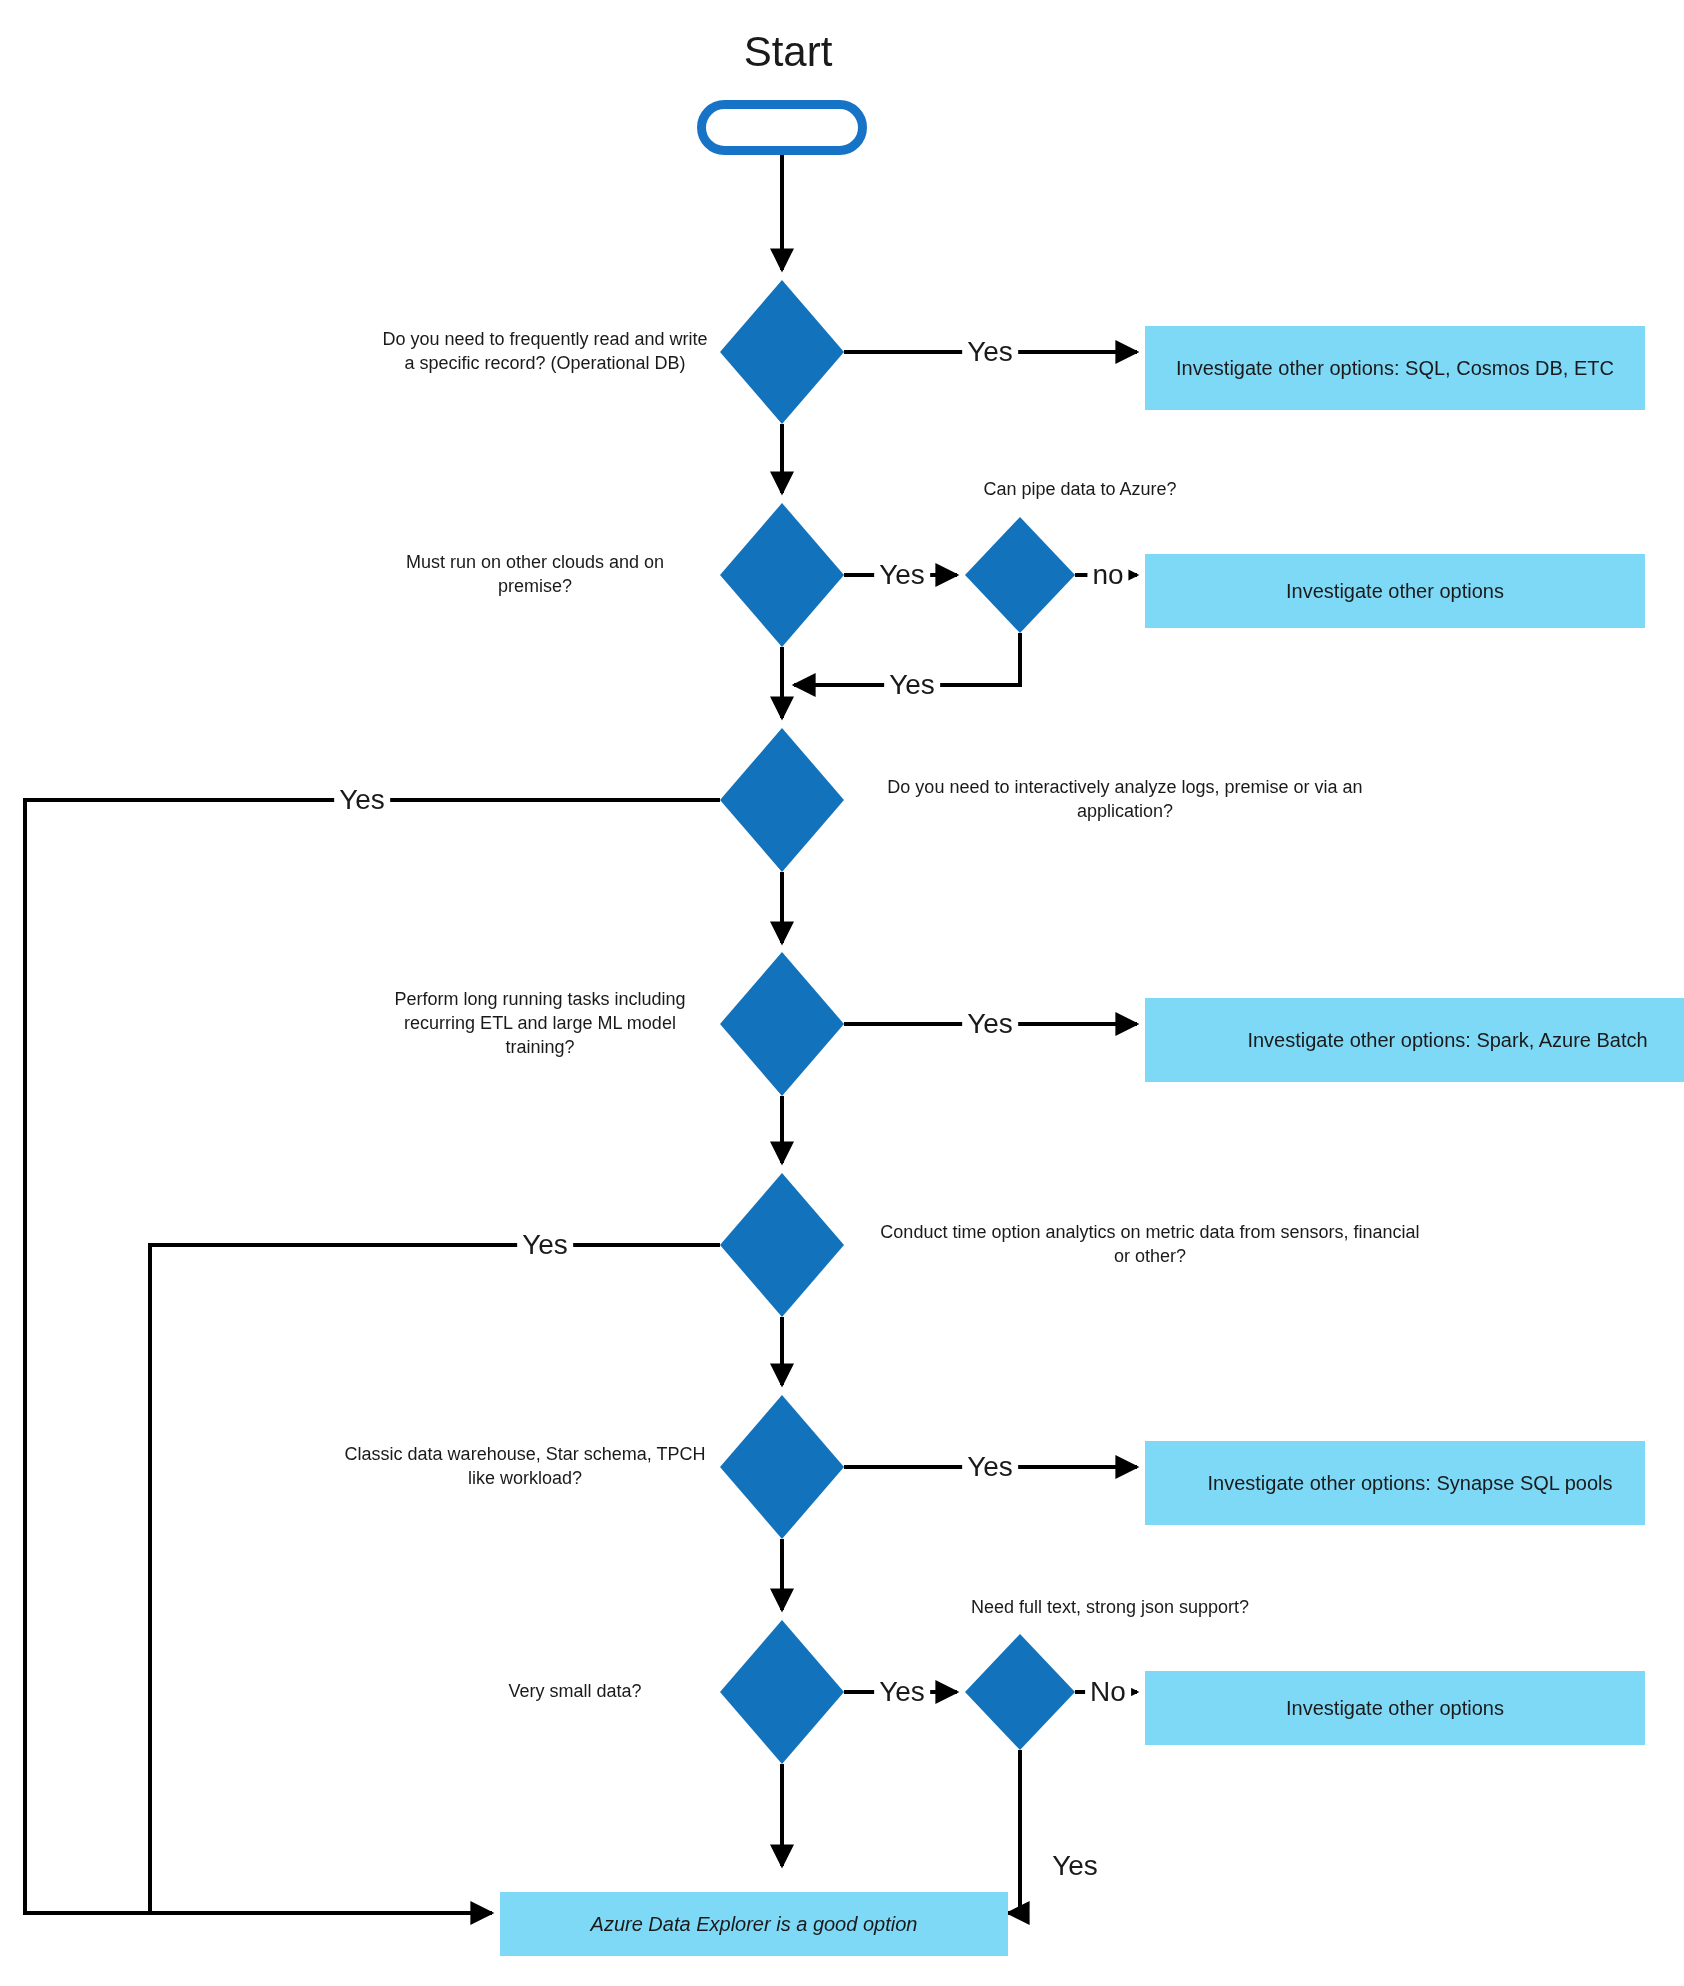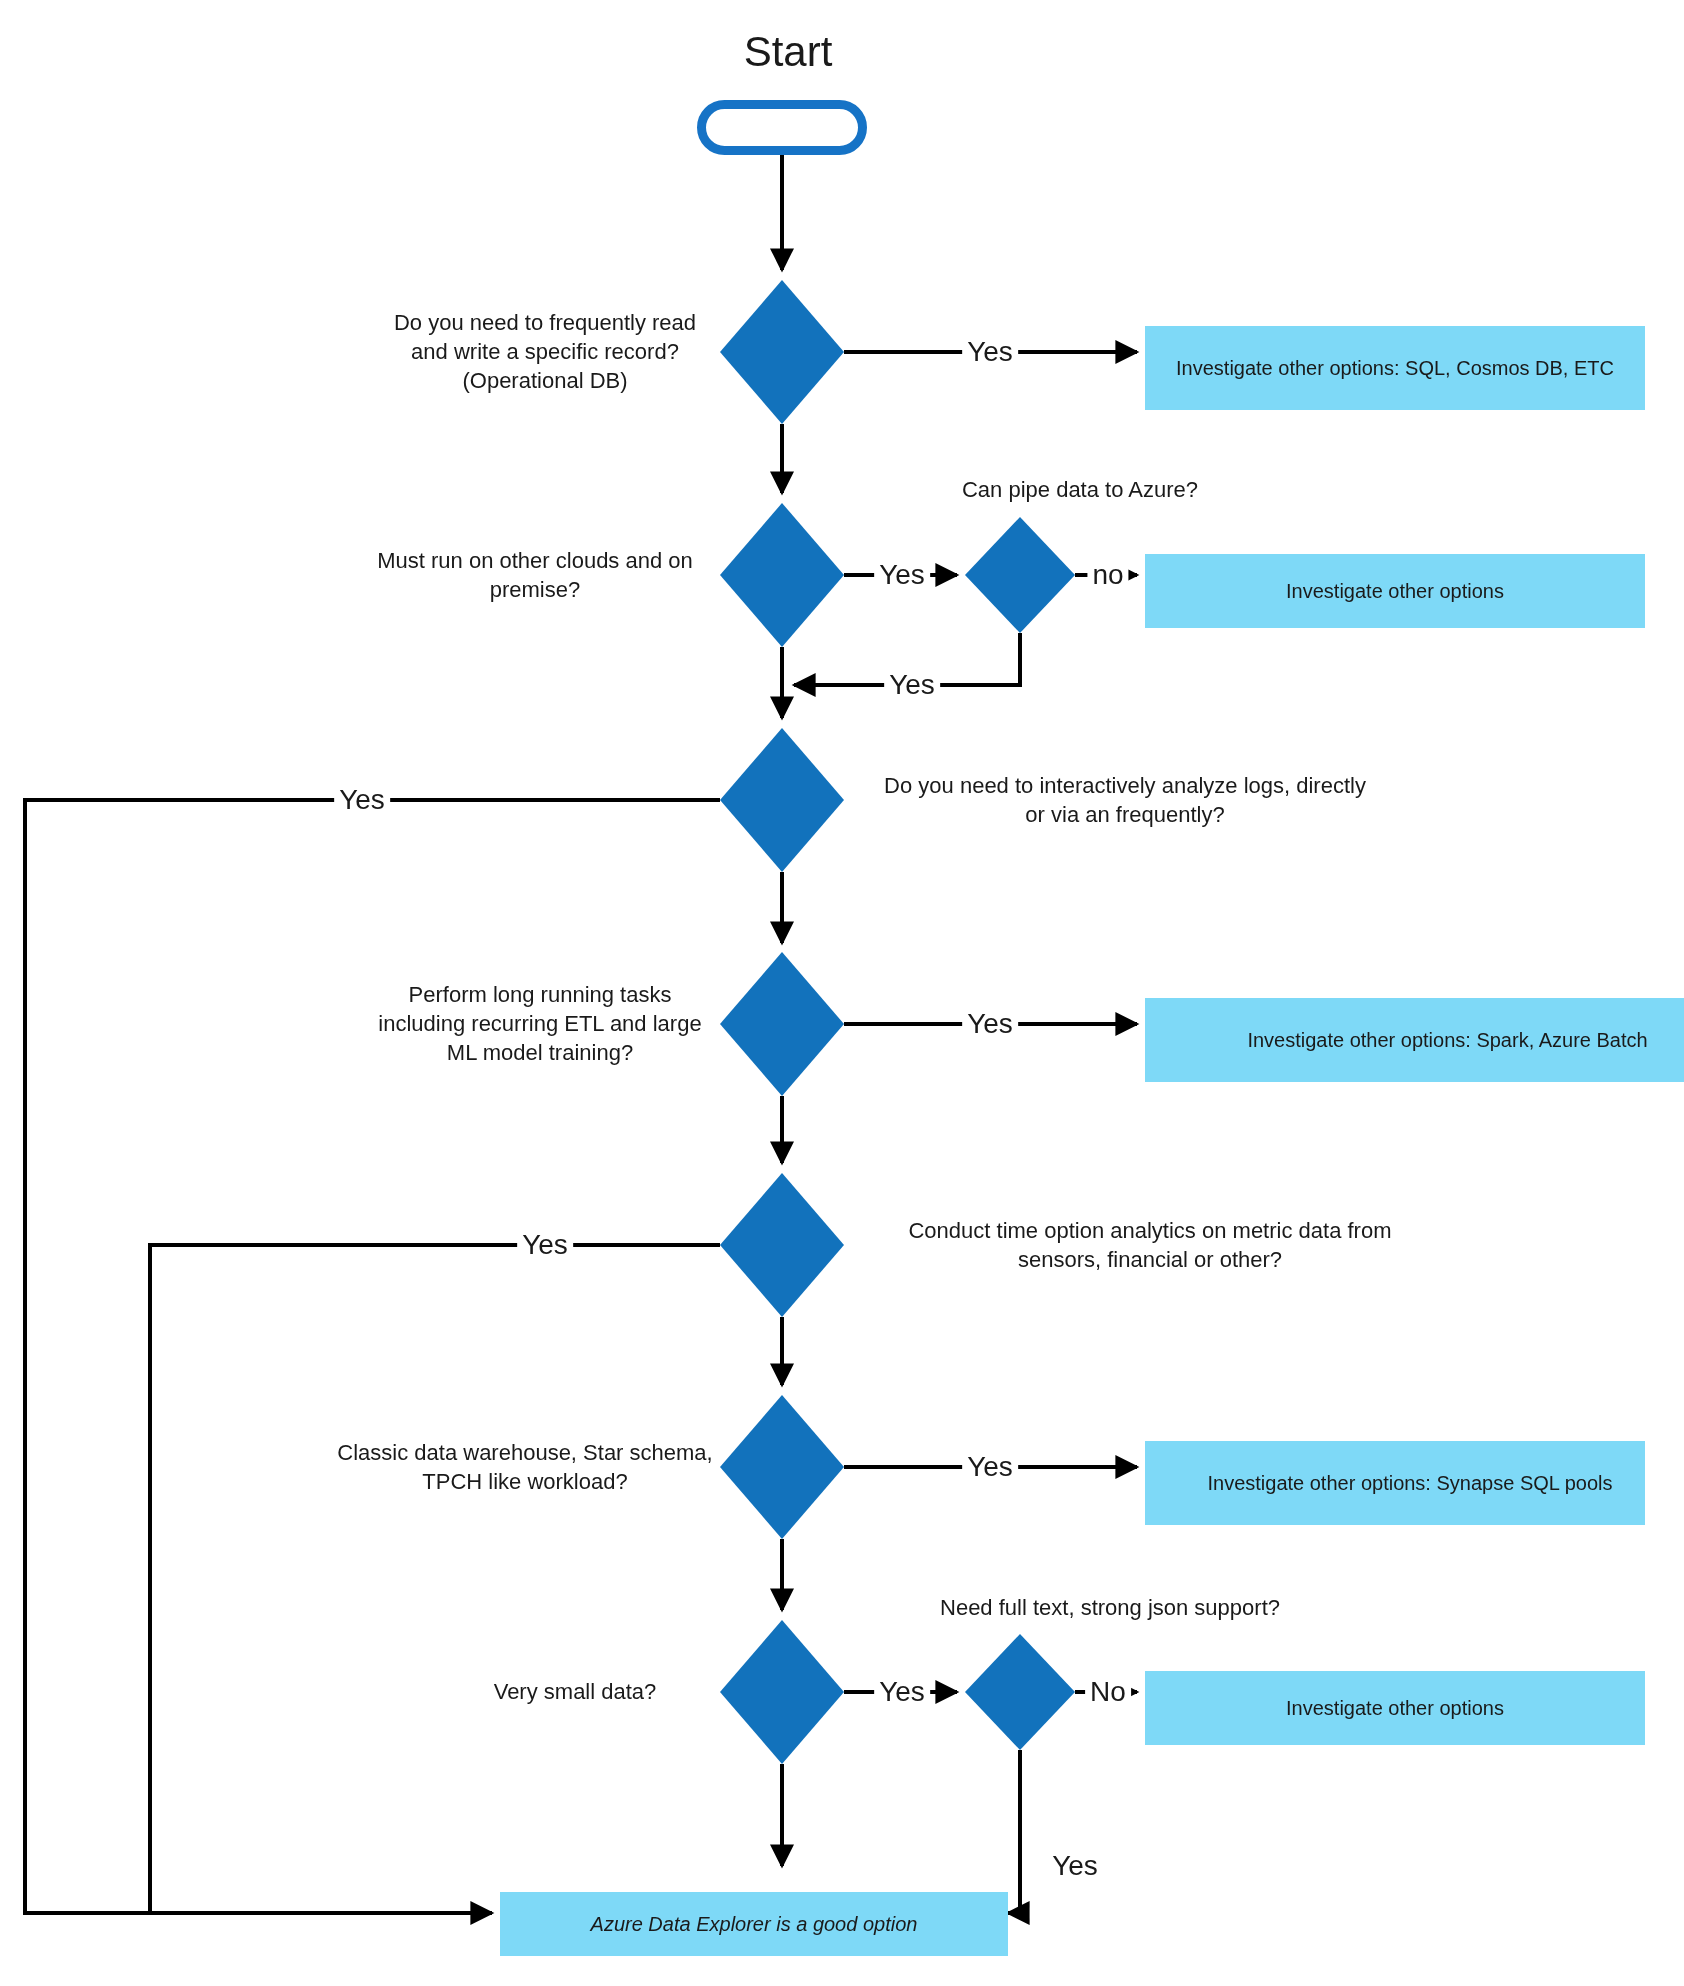--- a/index.html
+++ b/index.html
@@ -21,21 +21,21 @@
   .start-label{
     position:absolute;transform:translate(-50%,-50%);
     font-size:42px;font-weight:400;white-space:nowrap;
   }
   .start-pill{
     position:absolute;border:9px solid var(--pill-border);
     border-radius:34px;background:#ffffff;box-sizing:border-box;
   }
   .question{
     position:absolute;transform:translate(-50%,-50%);
-    font-size:22px;line-height:1.32;text-align:center;
+    font-size:18px;line-height:1.32;text-align:center;
   }
   .outcome{
     position:absolute;background:var(--box-fill);
     display:flex;align-items:center;justify-content:center;
     font-size:20px;line-height:1.3;text-align:center;padding:4px 14px;
     box-sizing:border-box;
     margin-top:16px;
   }
   .edge-label{
     position:absolute;transform:translate(-50%,-50%);
@@ -103,21 +103,21 @@
     <polygon class="diamond" points="965,575 1020,517 1075,575 1020,633"></polygon>
     <polygon class="diamond" points="965,1692 1020,1634 1075,1692 1020,1750"></polygon>
   </svg>
 
   <div class="start-label" style="left:782px;top:52px;margin-left:6px;">Start</div>
   <div class="start-pill" style="left:697px;top:100px;width:170px;height:55px;"></div>
 
   <div class="question" style="left:545px;top:352px;width:335px;">Do you need to frequently read and write a specific record? (Operational DB)</div>
   <div class="question" style="left:535px;top:575px;width:335px;">Must run on other clouds and on premise?</div>
   <div class="question" style="left:1080px;top:490px;width:420px;">Can pipe data to Azure?</div>
-  <div class="question" style="left:1125px;top:800px;width:490px;">Do you need to interactively analyze logs, directly or via an frequently?</div>
+  <div class="question" style="left:1125px;top:800px;width:490px;">Do you need to interactively analyze logs, premise or via an application?</div>
   <div class="question" style="left:540px;top:1024px;width:330px;">Perform long running tasks including recurring ETL and large ML model training?</div>
   <div class="question" style="left:1150px;top:1245px;width:555px;">Conduct time option analytics on metric data from sensors, financial or other?</div>
   <div class="question" style="left:525px;top:1467px;width:390px;">Classic data warehouse, Star schema, TPCH like workload?</div>
   <div class="question" style="left:575px;top:1692px;width:280px;">Very small data?</div>
   <div class="question" style="left:1110px;top:1608px;width:490px;">Need full text, strong json support?</div>
 
   <div class="outcome" style="left:1145px;top:310px;width:500px;height:84px;">Investigate other options: SQL, Cosmos DB, ETC</div>
   <div class="outcome" style="left:1145px;top:538px;width:500px;height:74px;">Investigate other options</div>
   <div class="outcome" style="left:1145px;top:982px;width:605px;height:84px;">Investigate other options: Spark, Azure Batch</div>
   <div class="outcome" style="left:1145px;top:1425px;width:500px;height:84px;padding-left:44px;">Investigate other options: Synapse SQL pools</div>

